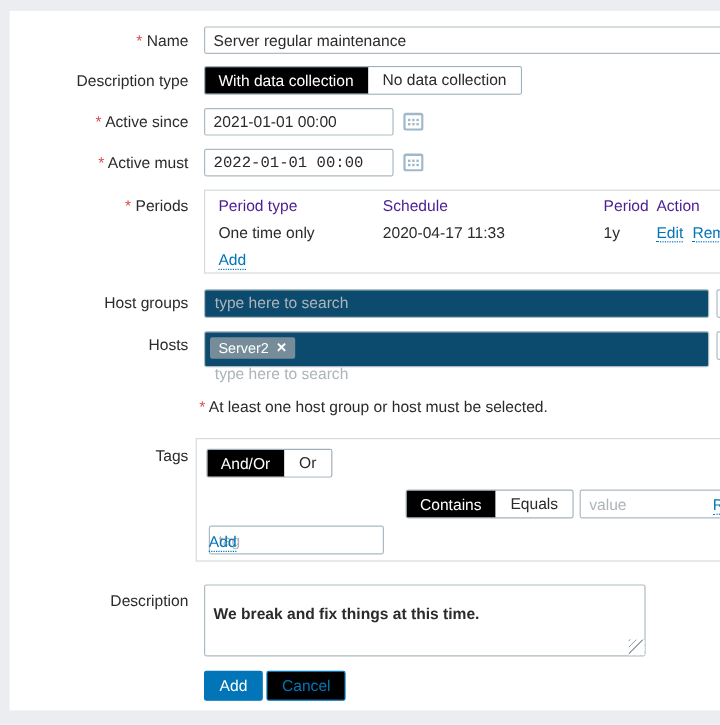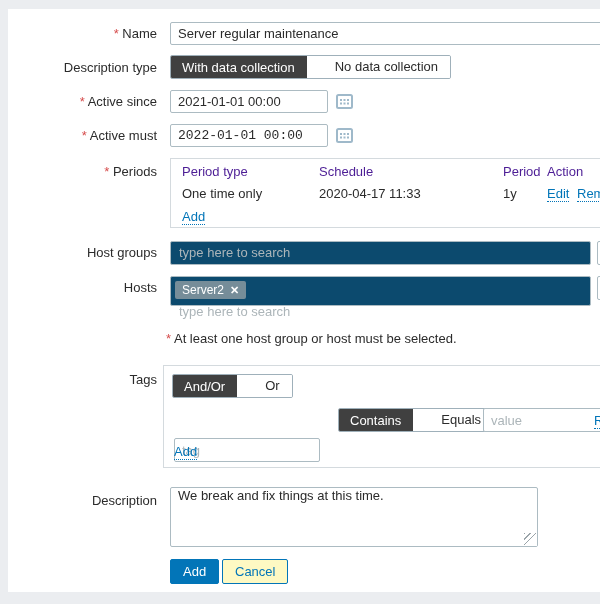--- a/index.html
+++ b/index.html
@@ -56,23 +56,23 @@
   }
   .seg .opt {
     padding: 0 12px;
     line-height: 22px;
     color: #2b2b2b;
     background: #fff;
     cursor: pointer;
     white-space: nowrap;
   }
   .seg .opt.sel {
-    background: #404040;
+    background: #000000;
     color: #fff;
-    margin: -1px 16px -1px -1px;
+    margin: -1px 0 -1px -1px;
     padding-top: 1px;
     line-height: 23px;
   }
   .seg .opt + .opt { border-left: 1px solid #c6ced3; }
   .seg .opt.sel + .opt { border-left: none; }
   
   .groupbox {
     position: absolute;
     border: 1px solid #d4dade;
   }
@@ -134,23 +134,24 @@
     border: 1px solid #acbbc2;
     border-radius: 2px;
   }
   textarea.desc {
     position: absolute;
     border: 1px solid #acbbc2;
     border-radius: 2px;
     font-family: "Liberation Sans", sans-serif;
     font-size: 13px;
     color: #2b2b2b;
-    padding: 0 7px;
+    padding: 16px 7px;
     resize: none;
     outline: none;
+    font-weight: bold;
   }
   .resize-grip {
     position: absolute;
     width: 13px; height: 13px;
     background:
       linear-gradient(135deg, transparent 0 50%, #fff 50%),
       repeating-linear-gradient(135deg, #9aa4a9 0 1px, #fff 1px 4px);
     pointer-events: none;
   }
   .btn {
@@ -161,21 +162,21 @@
     font-size: 13px;
     cursor: pointer;
     padding: 0 12px;
   }
   .btn.primary {
     background: #0275b8;
     border: 1px solid #0275b8;
     color: #fff;
   }
   .btn.secondary {
-    background: #fef9c3;
+    background: #000000;
     border: 1px solid #0275b8;
     color: #0275b8;
   }
   .note-line { position: absolute; white-space: nowrap; }
   .note-line::before { content: "* "; color: #d64c4c; }
 </style>
 </head>
 <body>
 
 <div id="form">

